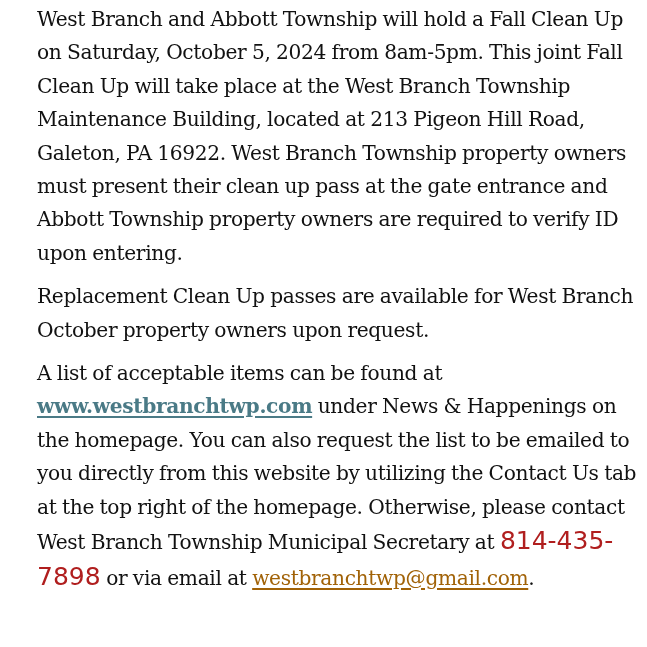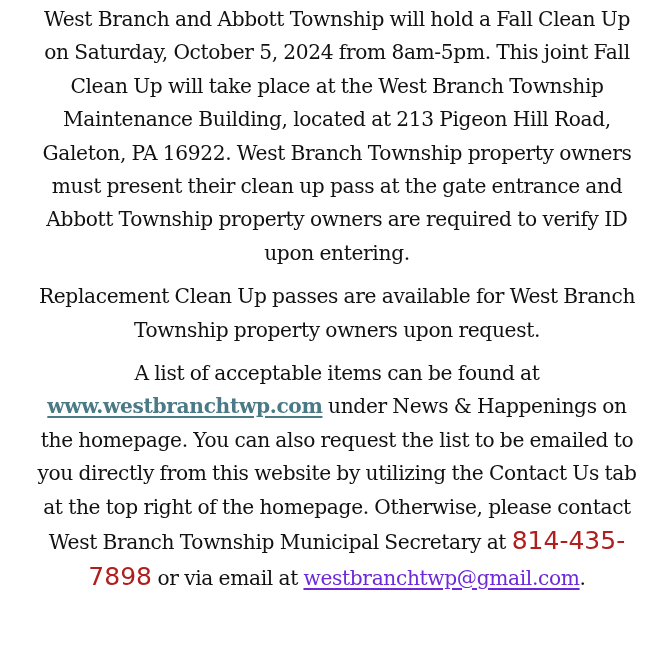--- a/index.html
+++ b/index.html
@@ -16,40 +16,39 @@
     padding: 3px 10px 0 21px;
     font-family: "DejaVu Serif", "Liberation Serif", serif;
     font-size: 20.2px;
     line-height: 33.4px;
     color: #111111;
     letter-spacing: -0.35px;
     word-spacing: -0.5px;
   }
   .doc p {
     margin: 0 0 10px 16px;
-    text-align: center;
   }
   a.site-link {
     color: #4a7a86;
     text-decoration: underline;
     text-underline-offset: 3px;
     font-weight: bold;
   }
   a.email-link {
-    color: #6d28d9;
+    color: #a16207;
     text-decoration: underline;
     text-underline-offset: 3px;
   }
   .phone {
     color: #b01e1e;
     font-family: "DejaVu Sans", "Liberation Sans", sans-serif;
     font-size: 25px;
     letter-spacing: 0;
   }
 </style>
 </head>
 <body>
 
 <div class="doc">
   <p>West Branch and Abbott Township will hold a Fall Clean Up on Saturday, October 5, 2024 from 8am-5pm. This joint Fall Clean Up will take place at the West Branch Township Maintenance Building, located at 213 Pigeon Hill Road, Galeton, PA 16922. West Branch Township property owners must present their clean up pass at the gate entrance and Abbott Township property owners are required to verify ID upon entering.</p>
-  <p>Replacement Clean Up passes are available for West Branch Township property owners upon request.</p>
+  <p>Replacement Clean Up passes are available for West Branch October property owners upon request.</p>
   <p><span>A list of acceptable items can be found at </span><a class="site-link" href="#">www.westbranchtwp.com</a><span> under News &amp; Happenings on the homepage. You can also request the list to be emailed to you directly from this website by utilizing the Contact Us tab at the top right of the homepage. Otherwise, please contact West Branch Township Municipal Secretary at </span><span class="phone">814-435-7898</span><span> or via email at </span><a class="email-link" href="#">westbranchtwp@gmail.com</a><span>.</span></p>
 </div>
 
 </body></html>

